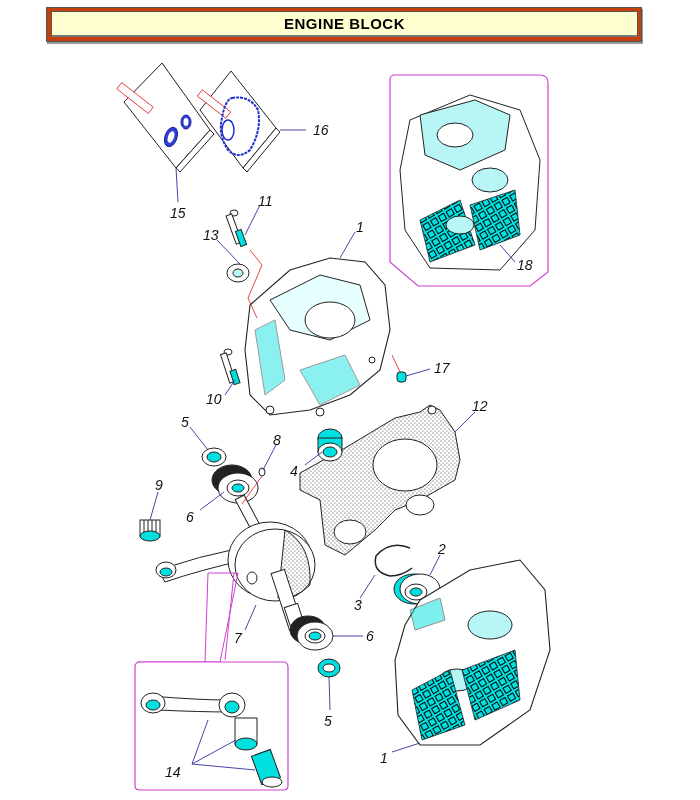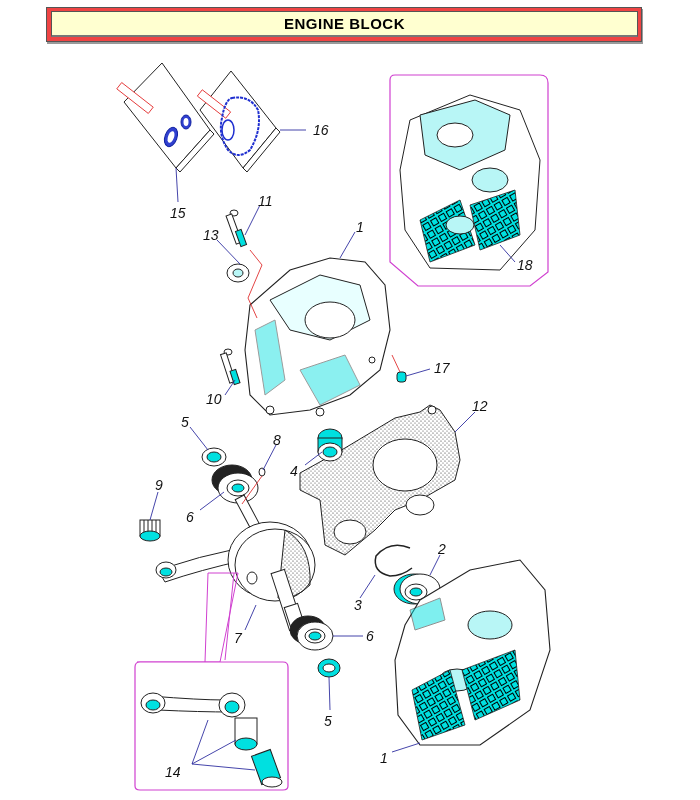--- a/index.html
+++ b/index.html
@@ -4,21 +4,21 @@
   <style>
     * { margin: 0; padding: 0; box-sizing: border-box; }
     html, body { width: 700px; height: 800px; background: #ffffff; overflow: hidden; }
     body { position: relative; font-family: "Liberation Sans", sans-serif; }
 
     .title-frame {
       position: absolute;
       left: 46px; top: 7px;
       width: 596px; height: 35px;
       border: 1px solid #555;
-      background: #ef4444;
+      background: #c2410c;
       box-shadow: 1px 2px 0 #9a9a9a;
     }
     .title-bar {
       position: absolute;
       left: 4px; top: 3px; right: 3px; bottom: 4px;
       background: #ffffd0;
       border: 1px solid #555;
       border-bottom: 2px solid #777;
       display: flex; align-items: center; justify-content: center;
     }

